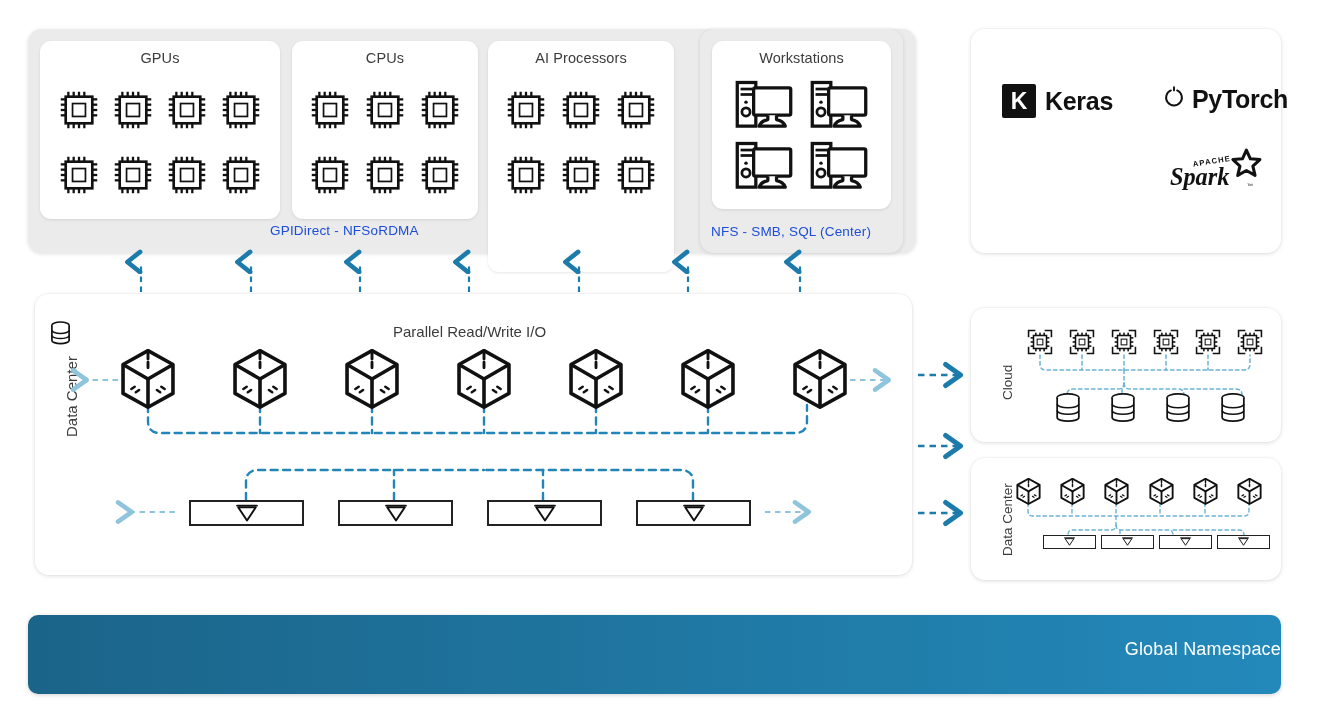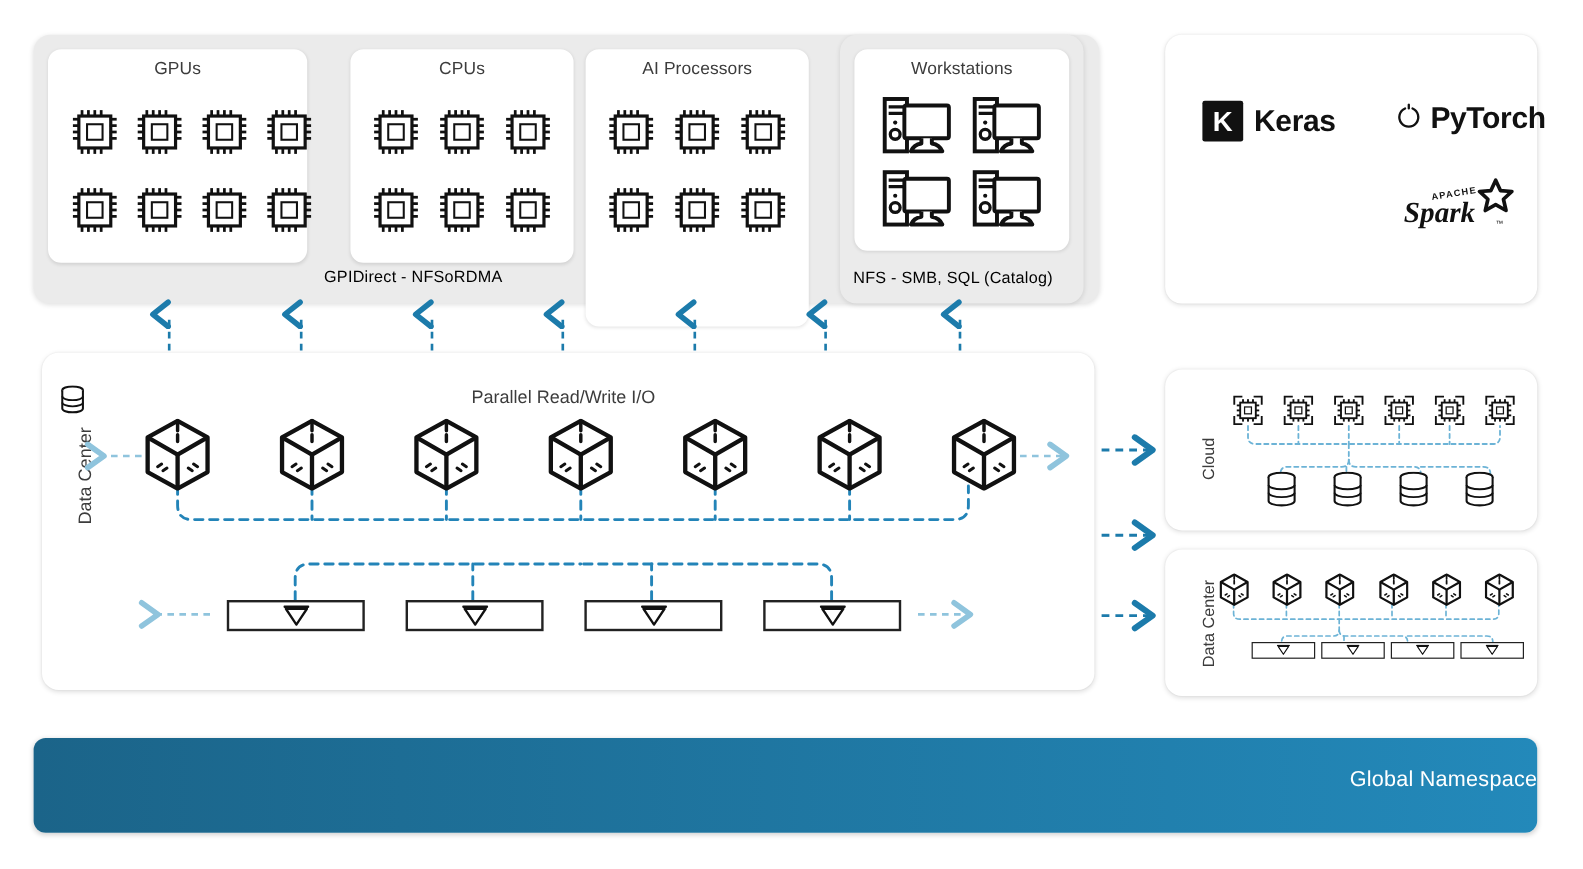--- a/index.html
+++ b/index.html
@@ -29,21 +29,21 @@
     box-shadow:0 1px 3px rgba(0,0,0,.10);
     box-sizing:border-box;
   }
   .grp-title{
     position:absolute;left:0;right:0;top:9px;
     text-align:center;font-size:14.5px;color:#3c3c3c;
     letter-spacing:.1px;
   }
   .proto-label{
     position:absolute;
-    font-size:13.5px;color:#000000;letter-spacing:.2px;white-space:nowrap;
+    font-size:13.5px;color:#1d4ed8;letter-spacing:.2px;white-space:nowrap;
   }
 
   
   .chipgrid{position:absolute;display:grid;justify-items:center;align-items:center;}
   .chip{width:38px;height:38px;}
   .chip svg{display:block;}
 
   
   .wsgrid{position:absolute;display:grid;justify-items:center;align-items:center;}
   .ws{width:48px;height:42px;}
@@ -101,21 +101,21 @@
   .overlay{position:absolute;left:0;top:0;width:1319px;height:724px;pointer-events:none;}
 </style>
 </head>
 <body>
 
 <div class="root">
 
   <div class="card gray" style="left:28px;top:29px;width:888px;height:224px;">
   </div>
 
-  <div class="inner" style="left:40px;top:41px;width:216px;height:178px;">
+  <div class="inner" style="left:40px;top:41px;width:240px;height:178px;">
     <div class="grp-title">GPUs</div>
     <div class="chipgrid" style="left:12px;top:36px;width:216px;height:130px;grid-template-columns:repeat(4,1fr);grid-template-rows:repeat(2,1fr);">
     <span class="chip" style="width: 38px; height: 38px;">
           <svg viewBox="0 0 100 100" width="38" height="38">
       <rect x="19" y="2" width="6" height="15" fill="#111"></rect>
             <rect x="19" y="83" width="6" height="15" fill="#111"></rect>
             <rect x="2" y="19" width="15" height="6" fill="#111"></rect>
             <rect x="83" y="19" width="15" height="6" fill="#111"></rect>
             <rect x="33" y="2" width="6" height="15" fill="#111"></rect>
             <rect x="33" y="83" width="6" height="15" fill="#111"></rect>
@@ -604,21 +604,21 @@
       <rect x="6" y="6" width="34" height="80" fill="#fff" stroke="#111" stroke-width="6"></rect>
       <line x1="12" y1="18" x2="34" y2="18" stroke="#111" stroke-width="5"></line>
       <line x1="12" y1="28" x2="34" y2="28" stroke="#111" stroke-width="5"></line>
       <circle cx="22" cy="42" r="3.2" fill="#111"></circle>
       <circle cx="22" cy="60" r="7.5" fill="#fff" stroke="#111" stroke-width="5"></circle>
       <rect x="36" y="16" width="68" height="50" rx="3" fill="#fff" stroke="#111" stroke-width="6"></rect>
       <path d="M62 66 L62 74 Q50 76 46 86 L94 86 Q90 76 78 74 L78 66" fill="#fff" stroke="#111" stroke-width="6" stroke-linejoin="round"></path>
     </svg></span>
       </div>
   </div>
-  <div class="proto-label" style="left:711px;top:224px;">NFS - SMB, SQL (Catalog)</div>
+  <div class="proto-label" style="left:711px;top:224px;">NFS - SMB, SQL (Center)</div>
 
   <div class="card" style="left:971px;top:29px;width:310px;height:224px;">
   </div>
 
   <div class="logo" style="left:1002px;top:84px;">
     <div class="keras-box">K</div>
     <div class="logo-text">Keras</div>
   </div>
 
   <div class="logo" style="left:1163px;top:86px;gap:7px;">

